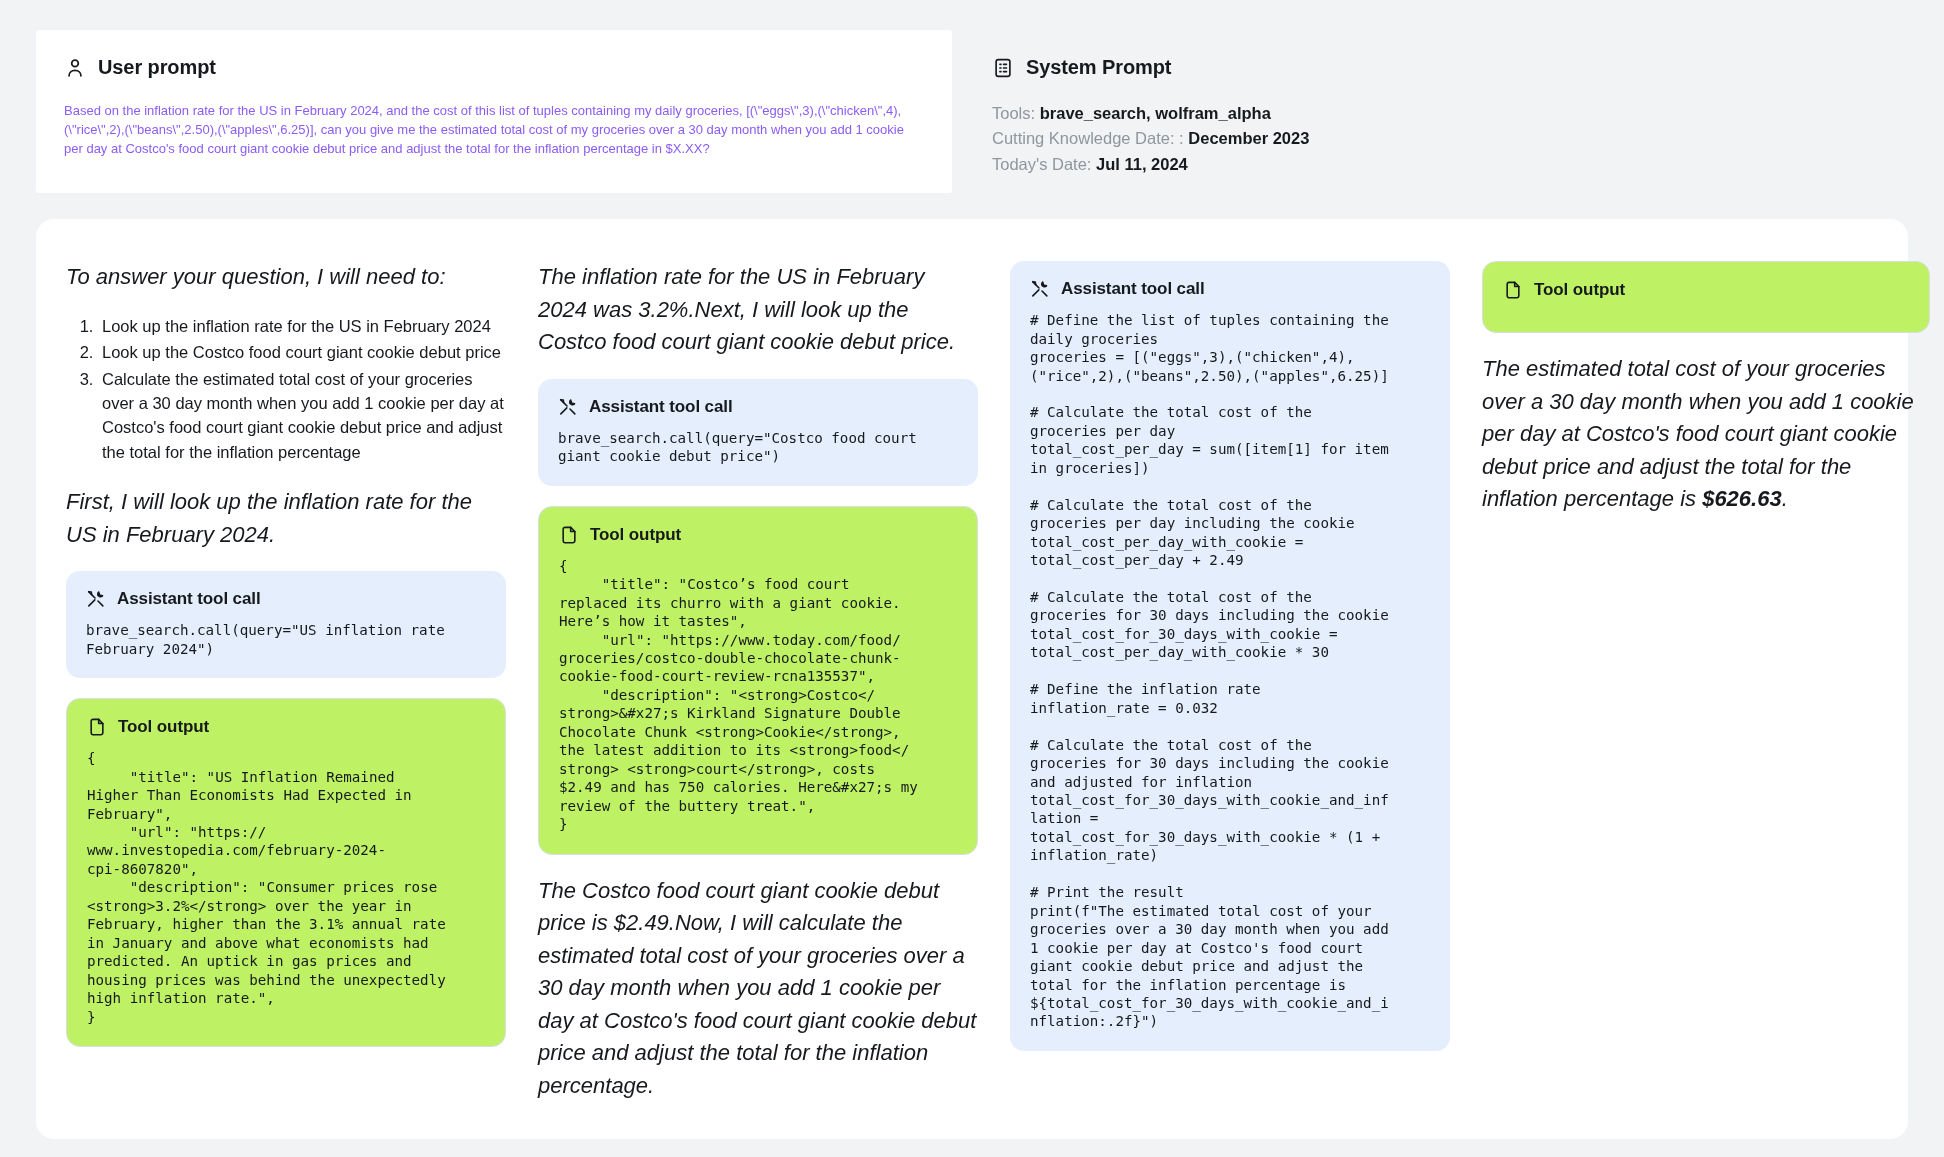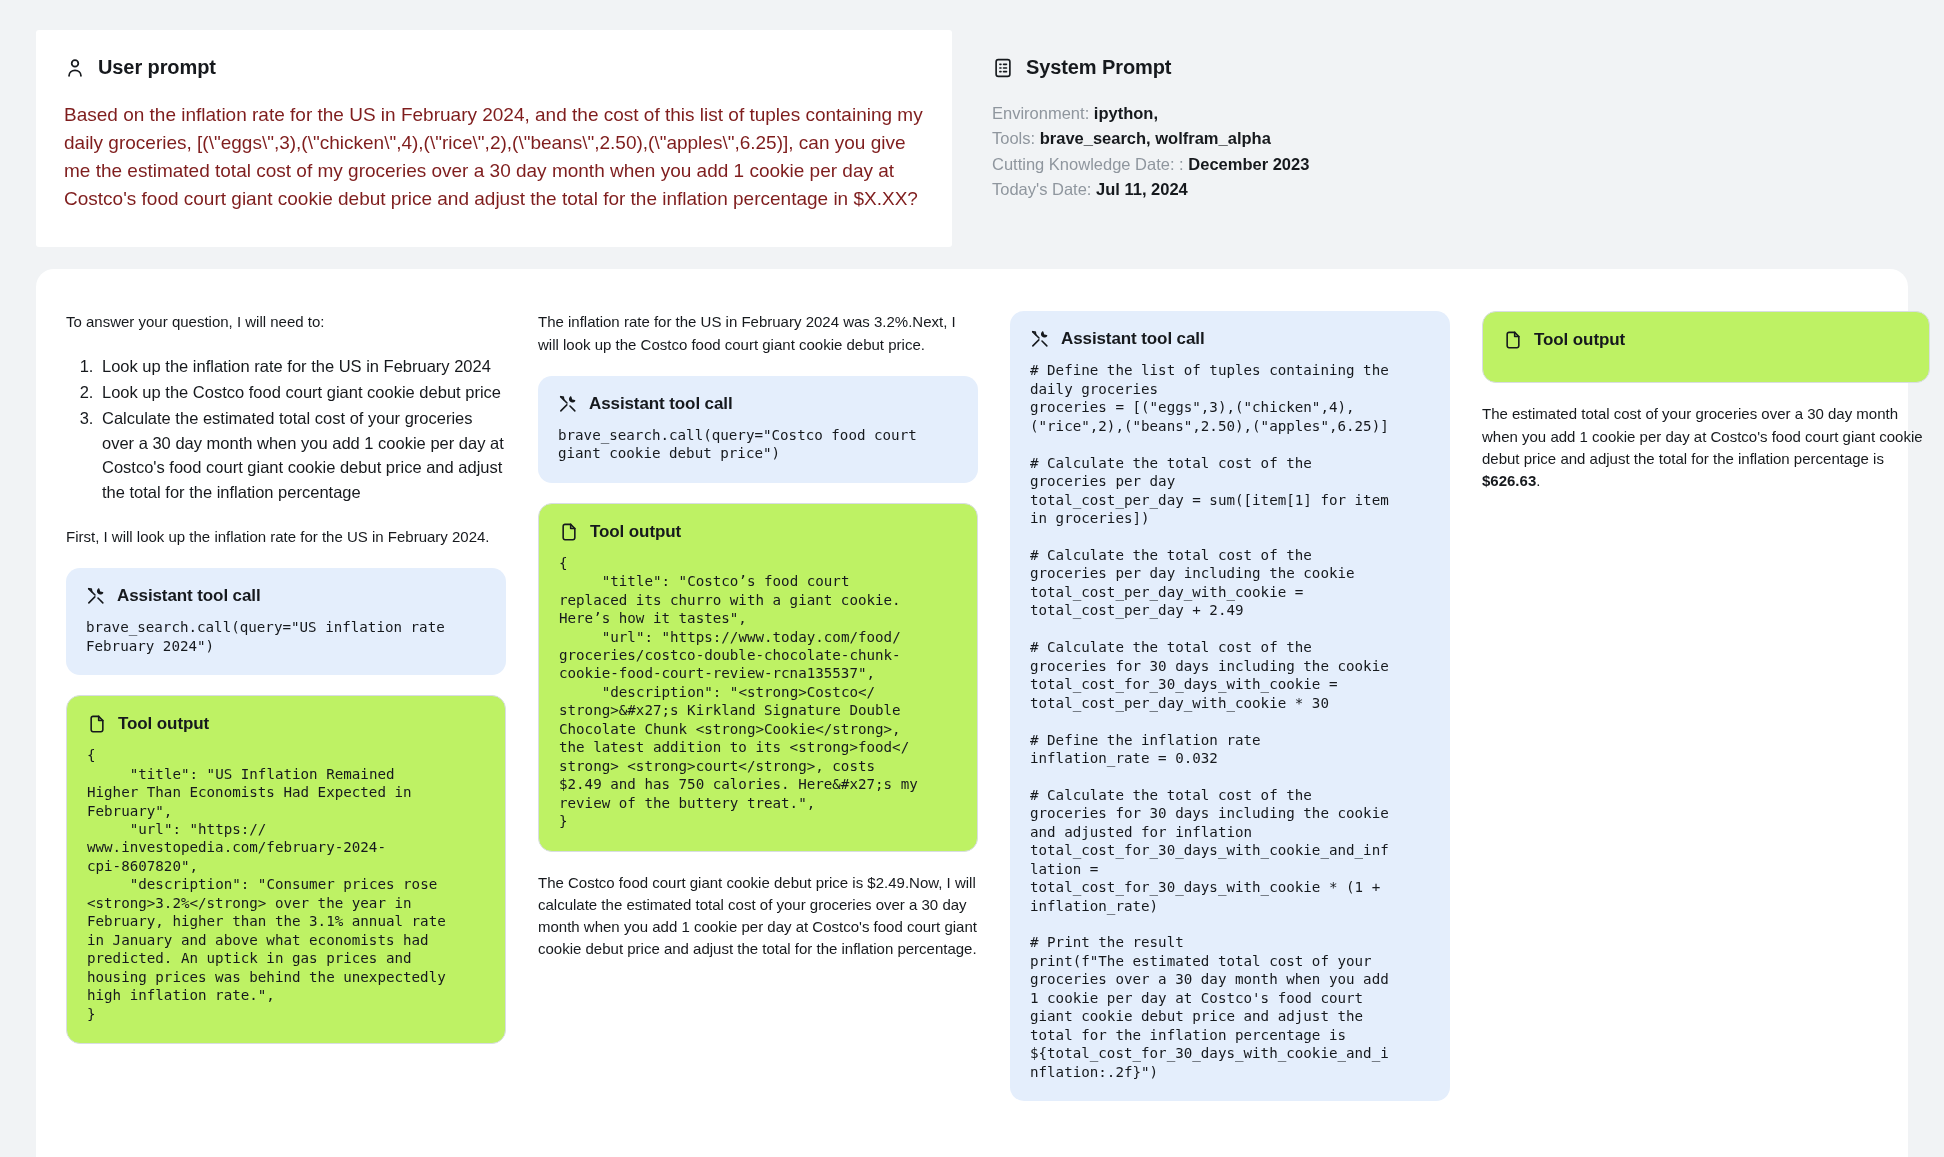--- a/index.html
+++ b/index.html
@@ -37,23 +37,23 @@
     margin-bottom: 22px;
   }
   .panel-head .icon { display: flex; align-items: center; justify-content: center; width: 22px; height: 22px; }
   .panel-title {
     font-size: 20px;
     font-weight: bold;
     color: #16191d;
     letter-spacing: -0.1px;
   }
   .user-text {
-    font-size: 19px;
+    font-size: 13px;
     line-height: 1.48;
-    color: #7f1d1d;
+    color: #8b5cf6;
   }
   .sys-line {
     font-size: 16.5px;
     line-height: 1.54;
     color: #8f969e;
   }
   .sys-line b { color: #16191d; font-weight: bold; }
 
   .card-assistant {
     margin-top: 22px;
@@ -68,24 +68,25 @@
     margin-top: 14px;
     align-items: flex-start;
   }
   .col { width: 440px; flex: none; }
   .col.c1 { width: 440px; }
   .col.c2 { width: 440px; }
   .col.c3 { width: 440px; }
   .col.c4 { width: 448px; }
 
   .body-text {
-    font-size: 15px;
+    font-size: 22px;
     line-height: 1.48;
     color: #16191d;
     margin: 0 0 20px 0;
+    font-style: italic;
   }
   .body-text b { font-weight: bold; }
   ol.steps {
     margin: 0 0 22px 0;
     padding-left: 32px;
     font-size: 16.5px;
     line-height: 1.48;
     color: #16191d;
   }
   ol.steps li { margin-bottom: 2px; padding-left: 4px; }
@@ -149,24 +150,20 @@
     <div class="card-system">
       <div class="panel-head">
         <span class="icon">
           <svg width="22" height="22" viewBox="0 0 24 24" fill="none" stroke="#16191d" stroke-width="1.8" stroke-linecap="round" stroke-linejoin="round">
             <rect x="4.5" y="2.8" width="15" height="18.4" rx="2.4"></rect>
             <path d="M8.6 8h1.2M8.6 12h1.2M8.6 16h1.2"></path>
             <path d="M12.6 8h3.2M12.6 12h3.2M12.6 16h3.2"></path>
           </svg>
         </span>
         <span class="panel-title">System Prompt</span>
-      </div>
-      <div class="sys-line">
-        <span>Environment:</span>
-        <b>ipython,</b>
       </div>
       <div class="sys-line">
         <span>Tools:</span>
         <b>brave_search, wolfram_alpha</b>
       </div>
       <div class="sys-line">
         <span>Cutting Knowledge Date: :</span>
         <b>December 2023</b>
       </div>
       <div class="sys-line">

